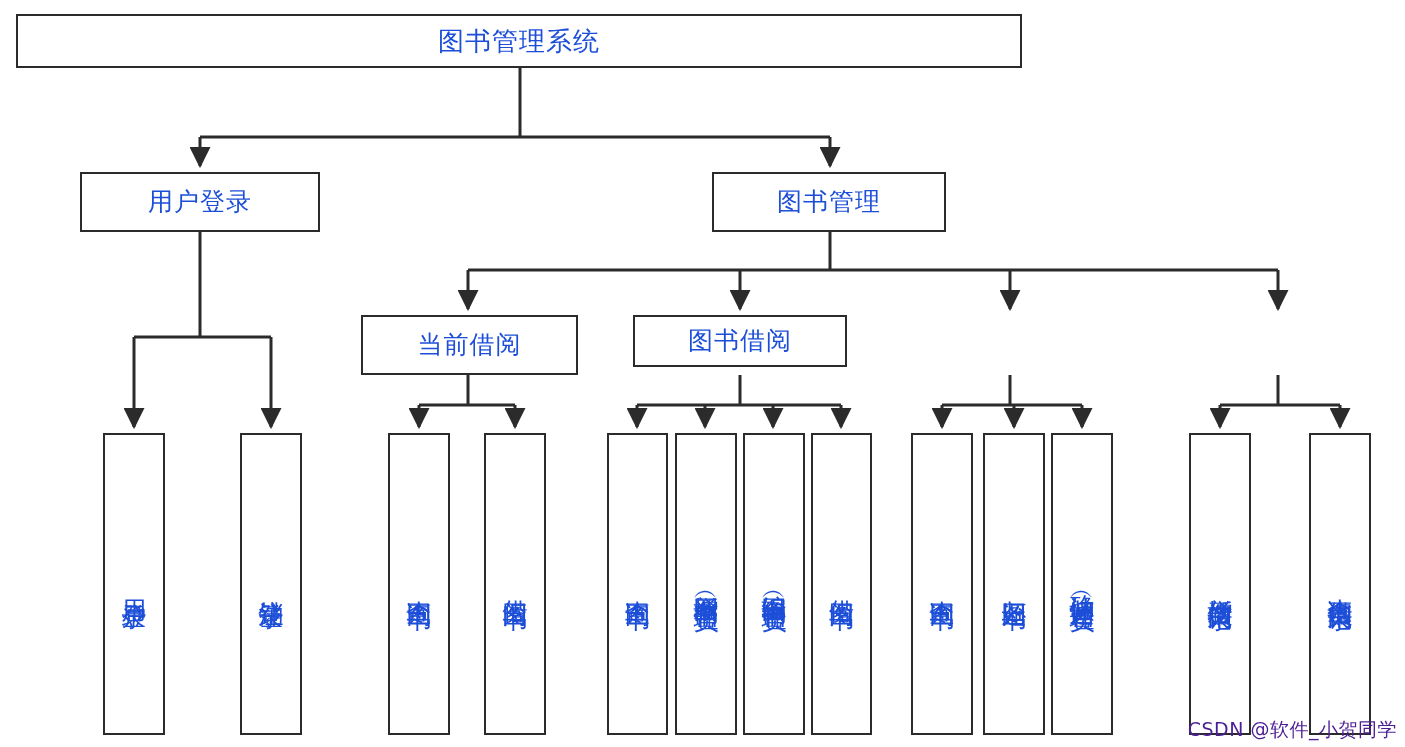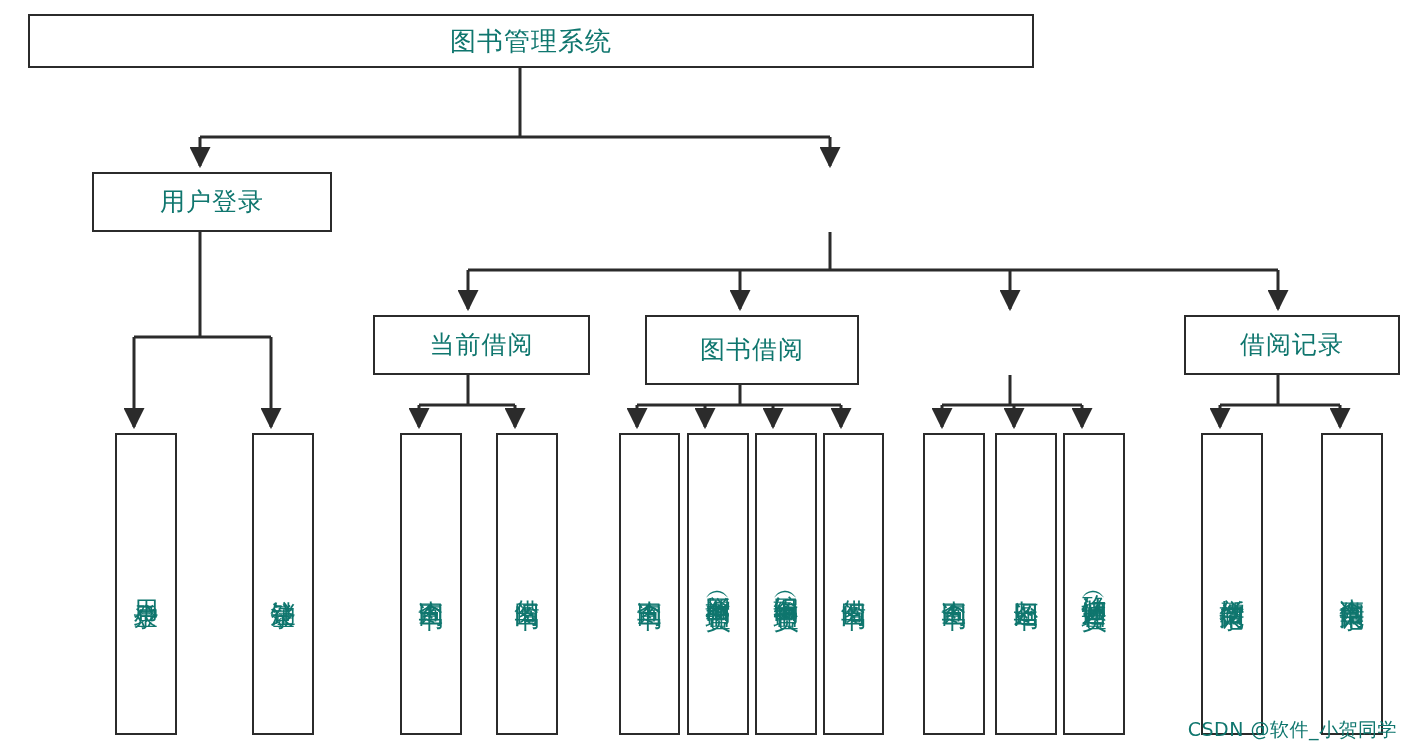--- a/index.html
+++ b/index.html
@@ -27,23 +27,22 @@
     pointer-events: none;
   }
   .node {
     position: absolute;
     box-sizing: border-box;
     background: #ffffff;
     border: 2.5px solid #2b2b2b;
     display: flex;
     align-items: center;
     justify-content: center;
-    color: #0f766e;
+    color: #1d4ed8;
     z-index: 2;
-    margin-left: 12px;
   }
   .node.horiz {
     font-size: 25px;
     letter-spacing: 1px;
     line-height: 1.1;
   }
   .node.root {
     font-size: 26px;
   }
   .node.vert {
@@ -58,21 +57,21 @@
     line-height: 1.32;
     letter-spacing: 2px;
     white-space: nowrap;
     text-align: center;
   }
   .watermark {
     position: absolute;
     right: 8px;
     bottom: 4px;
     font-size: 19px;
-    color: #0f766e;
+    color: #4c1d95;
     letter-spacing: 0.5px;
     white-space: nowrap;
     z-index: 5;
   }
 </style>
 </head>
 <body>
 
 <div id="canvas">
 
@@ -126,29 +125,29 @@
     </g>
   </svg>
 
   <div class="node horiz root" style="left:16px; top:14px; width:1006px; height:54px;">
     <span>图书管理系统</span>
   </div>
 
   <div class="node horiz" style="left:80px; top:172px; width:240px; height:60px;">
     <span>用户登录</span>
   </div>
+  <div class="node horiz" style="left:712px; top:172px; width:234px; height:60px;">
+    <span>图书管理</span>
+  </div>
 
   <div class="node horiz" style="left:361px; top:315px; width:217px; height:60px;">
     <span>当前借阅</span>
   </div>
-  <div class="node horiz" style="left:633px; top:315px; width:214px; height:70px;">
+  <div class="node horiz" style="left:633px; top:315px; width:214px; height:52px;">
     <span>图书借阅</span>
-  </div>
-  <div class="node horiz" style="left:1172px; top:315px; width:216px; height:60px;">
-    <span>借阅记录</span>
   </div>
 
   <div class="node vert" style="left:103px; top:433px; width:62px; height:302px;">
     <span class="vlabel">用户登录</span>
   </div>
   <div class="node vert" style="left:240px; top:433px; width:62px; height:302px;">
     <span class="vlabel">注销登录</span>
   </div>
 
   <div class="node vert" style="left:388px; top:433px; width:62px; height:302px;">

